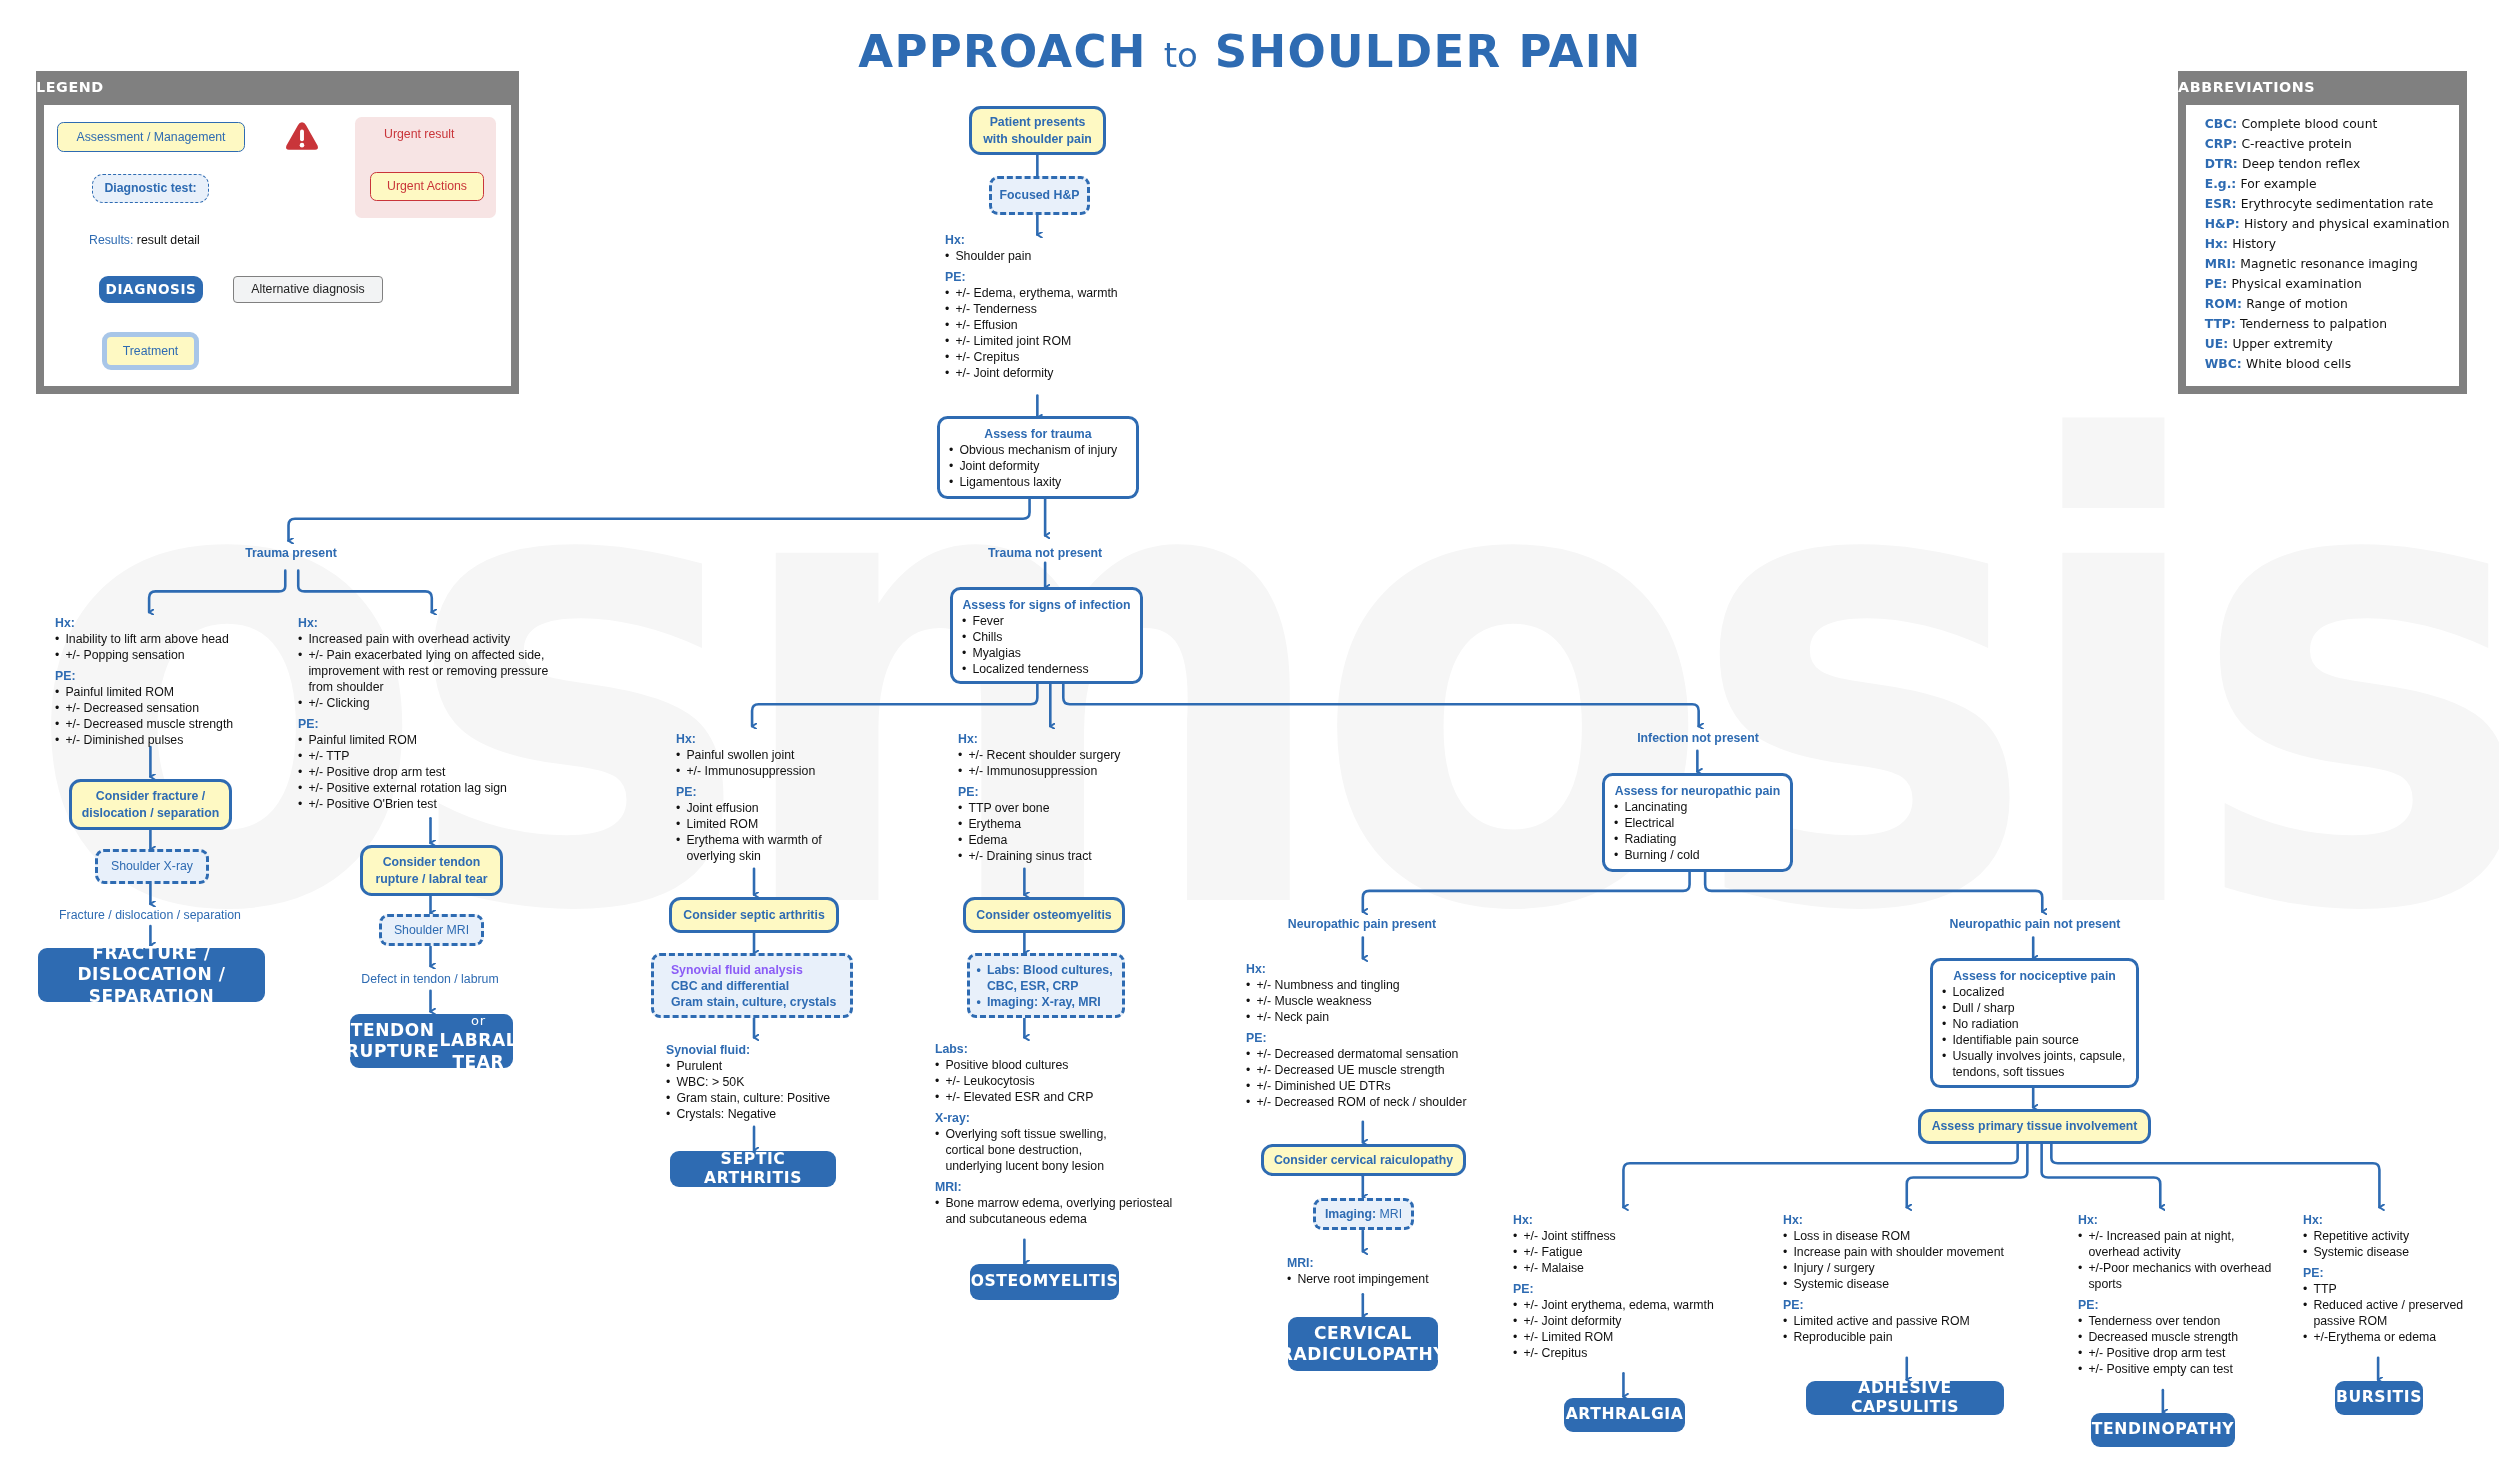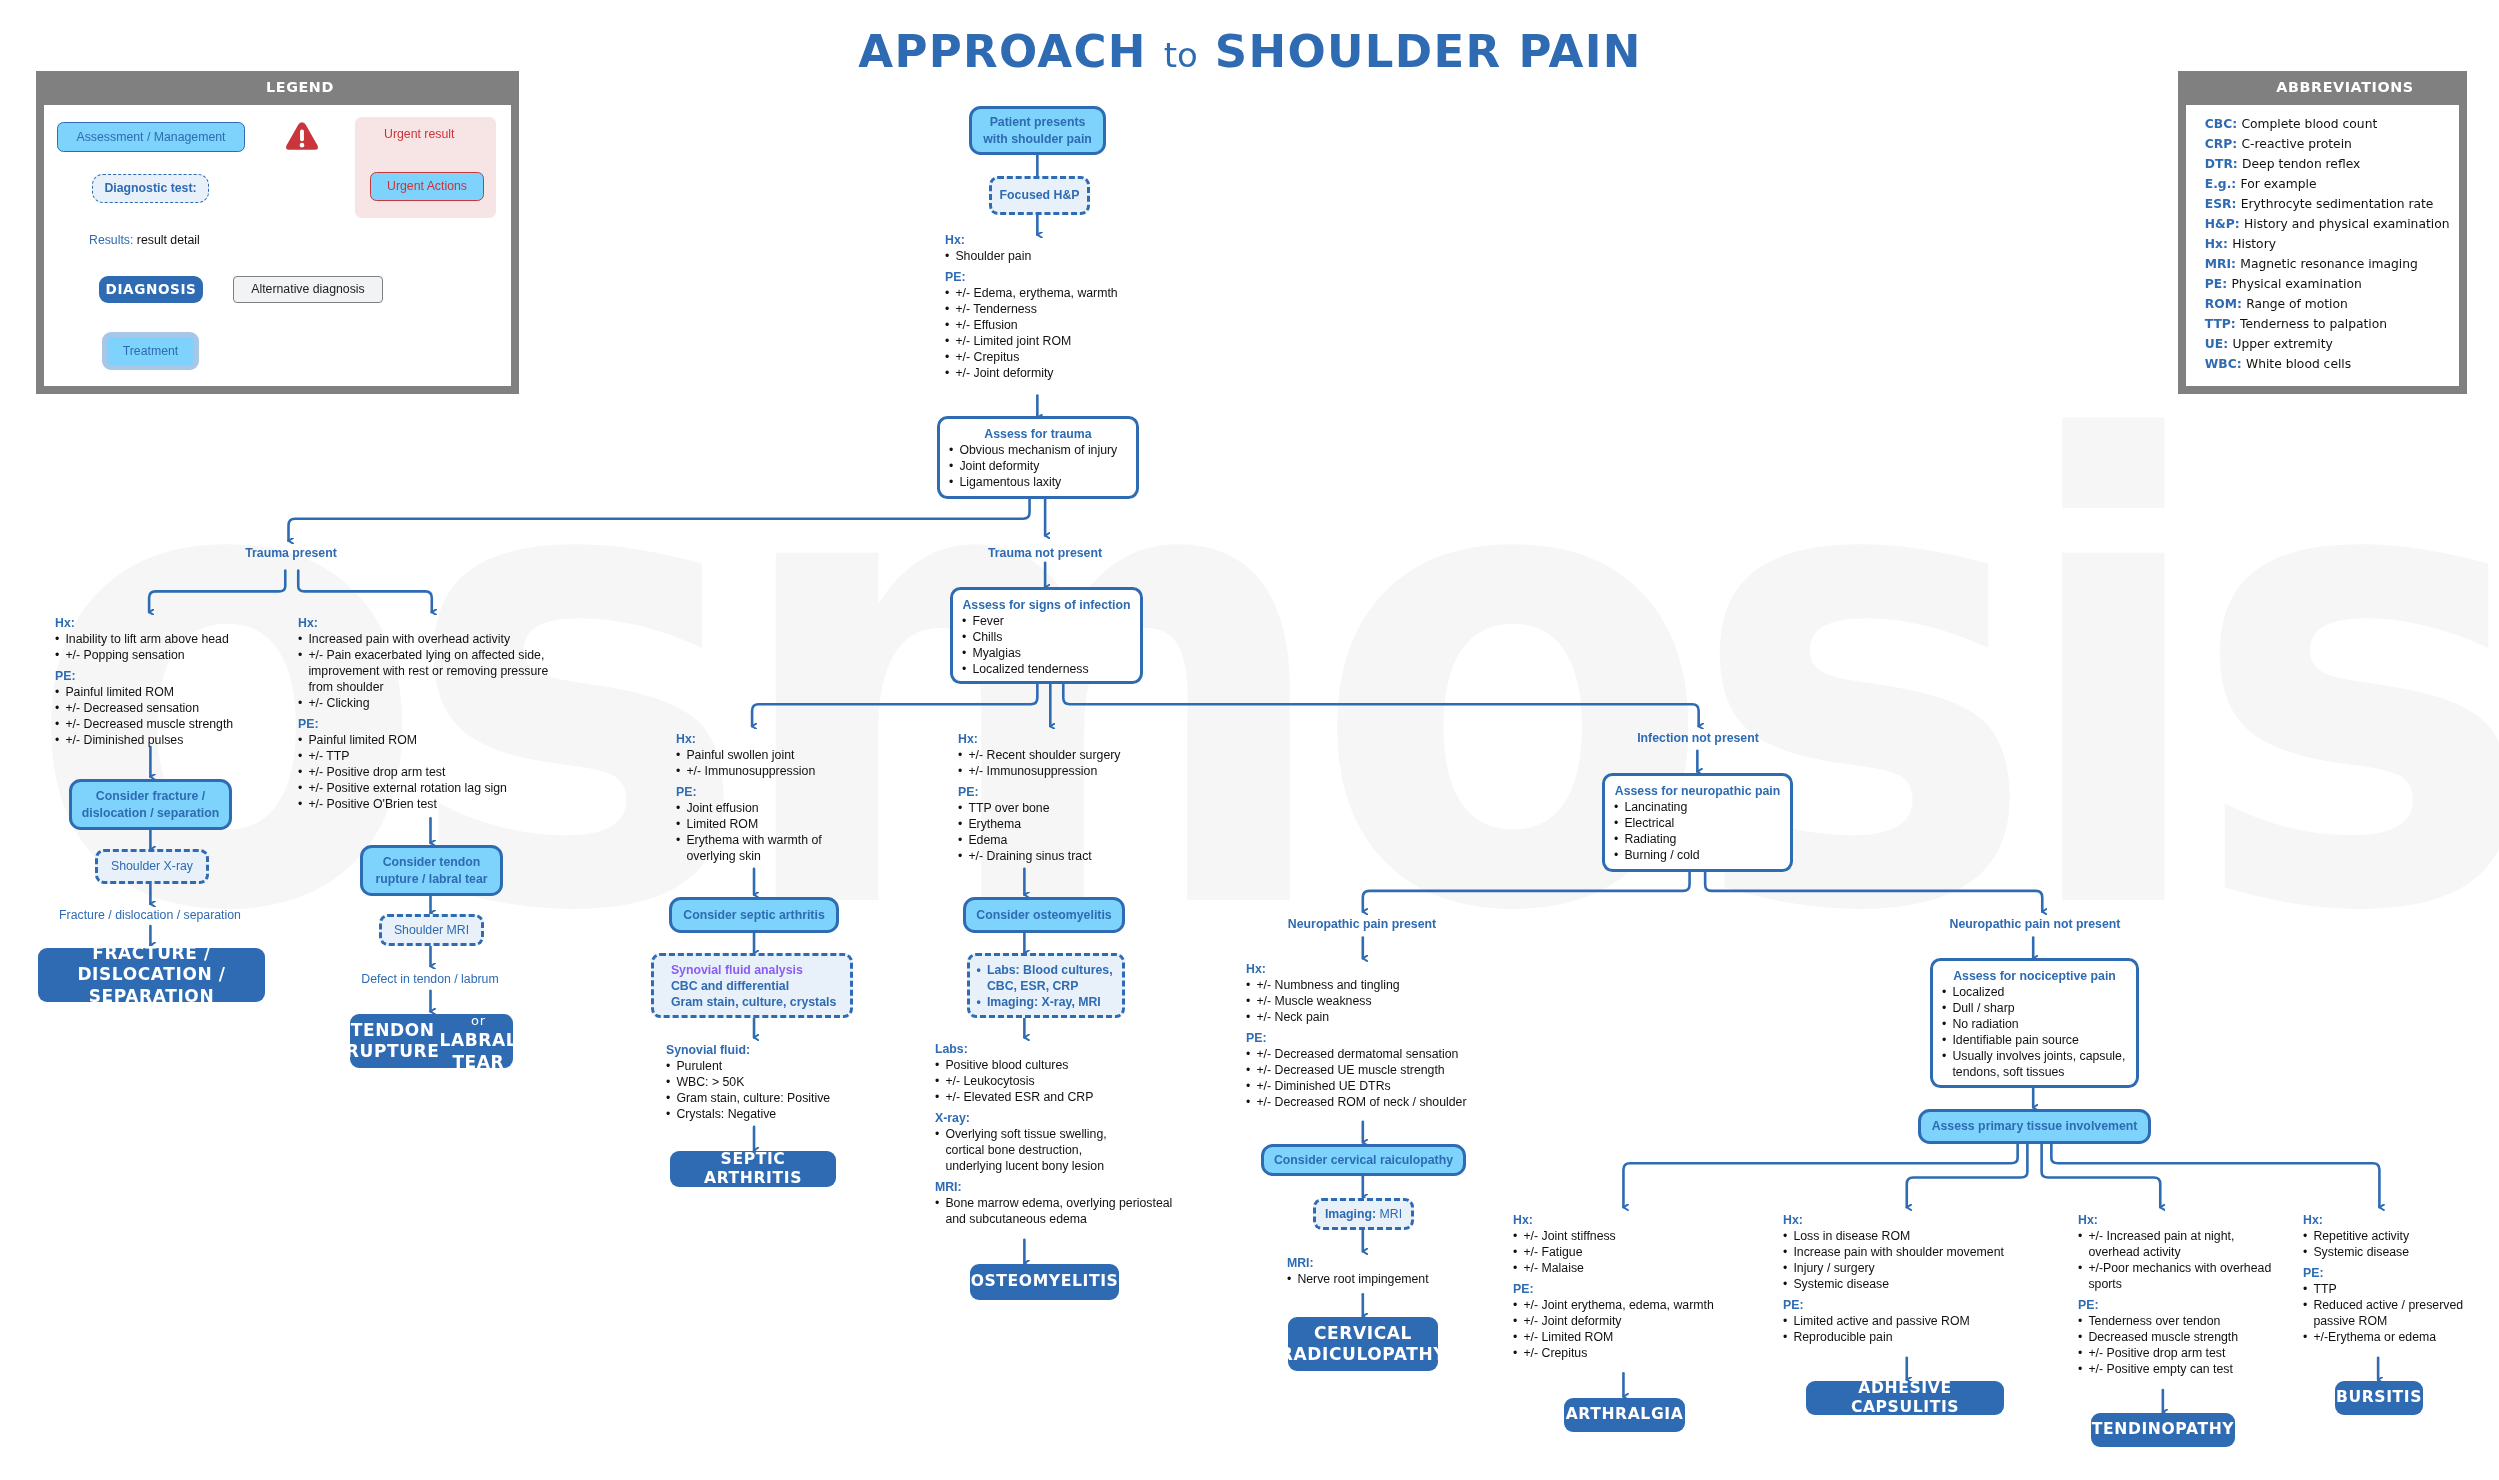--- a/index.html
+++ b/index.html
@@ -2,41 +2,41 @@
 <html style="font-size:10.4px"><head>
 <meta charset="utf-8">
 <style>
   html,body{margin:0;padding:0;background:#fff;}
   body{width:2500px;height:1481px;position:relative;overflow:hidden;font-family:"DejaVu Sans","Liberation Sans",sans-serif;color:#111;}
   .wm{position:absolute;left:26px;top:363px;font-family:"DejaVu Sans",sans-serif;font-weight:bold;font-size:635px;color:#f6f6f6;letter-spacing:-26px;white-space:nowrap;line-height:1;z-index:0;transform:scaleX(0.92);transform-origin:left top;}
   svg#wires{position:absolute;left:0;top:0;z-index:1;}
   .title{position:absolute;left:0;width:2500px;top:25px;text-align:center;font-family:"DejaVu Sans",sans-serif;font-weight:bold;font-size:45px;color:#2e6bb2;letter-spacing:1.3px;z-index:2;}
   .title .small{font-weight:normal;font-size:34px;letter-spacing:0;}
   .node{position:absolute;z-index:2;box-sizing:border-box;font-family:"Liberation Sans",sans-serif;}
-  .box{border:3.2px solid #2e6bb2;border-radius:11.7px;background:#7dd3fc;color:#2e6bb2;font-weight:bold;font-size:12.3px;text-align:center;display:flex;align-items:center;justify-content:center;line-height:1.35;padding:3.9px 6.5px;}
+  .box{border:3.2px solid #2e6bb2;border-radius:11.7px;background:#fef9c3;color:#2e6bb2;font-weight:bold;font-size:12.3px;text-align:center;display:flex;align-items:center;justify-content:center;line-height:1.35;padding:3.9px 6.5px;}
   .dash{border:3.2px dashed #2e6bb2;border-radius:9px;background:#e8f0fa;color:#2e6bb2;font-weight:bold;font-size:12.3px;text-align:center;display:flex;align-items:center;justify-content:center;padding:3.9px 6.5px;line-height:1.35;}
   .dash.left{justify-content:flex-start;text-align:left;}
   .diag{background:#2e6bb2;border-radius:9px;color:#fff;font-family:"DejaVu Sans",sans-serif;font-weight:bold;font-size:17px;text-align:center;display:flex;align-items:center;justify-content:center;line-height:1.25;letter-spacing:0.6px;padding:3.9px 7.8px;}
   .diag .small{font-size:13px;font-weight:normal;}
   .lbl{color:#2e6bb2;font-weight:bold;font-size:12.3px;text-align:center;white-space:nowrap;}
   .blk{font-size:12.3px;line-height:16px;color:#111;}
   .blk .h{color:#2e6bb2;font-weight:bold;margin-top:5.2px;}
   .blk .h:first-child{margin-top:0;}
   .blk ul{list-style:none;margin:0;padding:0;}
   .blk li{position:relative;padding-left:10.4px;}
   .blk li:before{content:"\2022";position:absolute;left:0;top:0;}
   .boxlist{border:3.2px solid #2e6bb2;border-radius:10.4px;background:#fff;padding:6.5px 9px;font-size:12.3px;line-height:16px;}
   .boxlist .bh{color:#2e6bb2;font-weight:bold;text-align:center;}
   .boxlist ul{list-style:none;margin:0;padding:0;}
   .boxlist li{position:relative;padding-left:10.4px;}
   .boxlist li:before{content:"\2022";position:absolute;left:0;}
   .bl{color:#2e6bb2;font-weight:bold;}
   
   .panel{position:absolute;z-index:2;background:#808080;box-sizing:border-box;}
-  .panel .ph{color:#fff;font-family:"DejaVu Sans",sans-serif;font-weight:bold;font-size:14.3px;text-align:center;letter-spacing:0.6px;height:32px;line-height:32px;padding-left:45px;}
+  .panel .ph{color:#fff;font-family:"DejaVu Sans",sans-serif;font-weight:bold;font-size:14.3px;text-align:left;letter-spacing:0.6px;height:32px;line-height:32px;}
   .panel .pb{position:absolute;left:7.8px;right:7.8px;top:34px;bottom:7.8px;background:#fff;}
   .abbr-row{font-size:12.3px;line-height:20px;white-space:nowrap;}
   .abbr-row .k{color:#2e6bb2;font-weight:bold;}
   .red{color:#c9353a;}
 </style>
 </head>
 <body>
 
 <div class="wm">osmosis.org</div>
 

